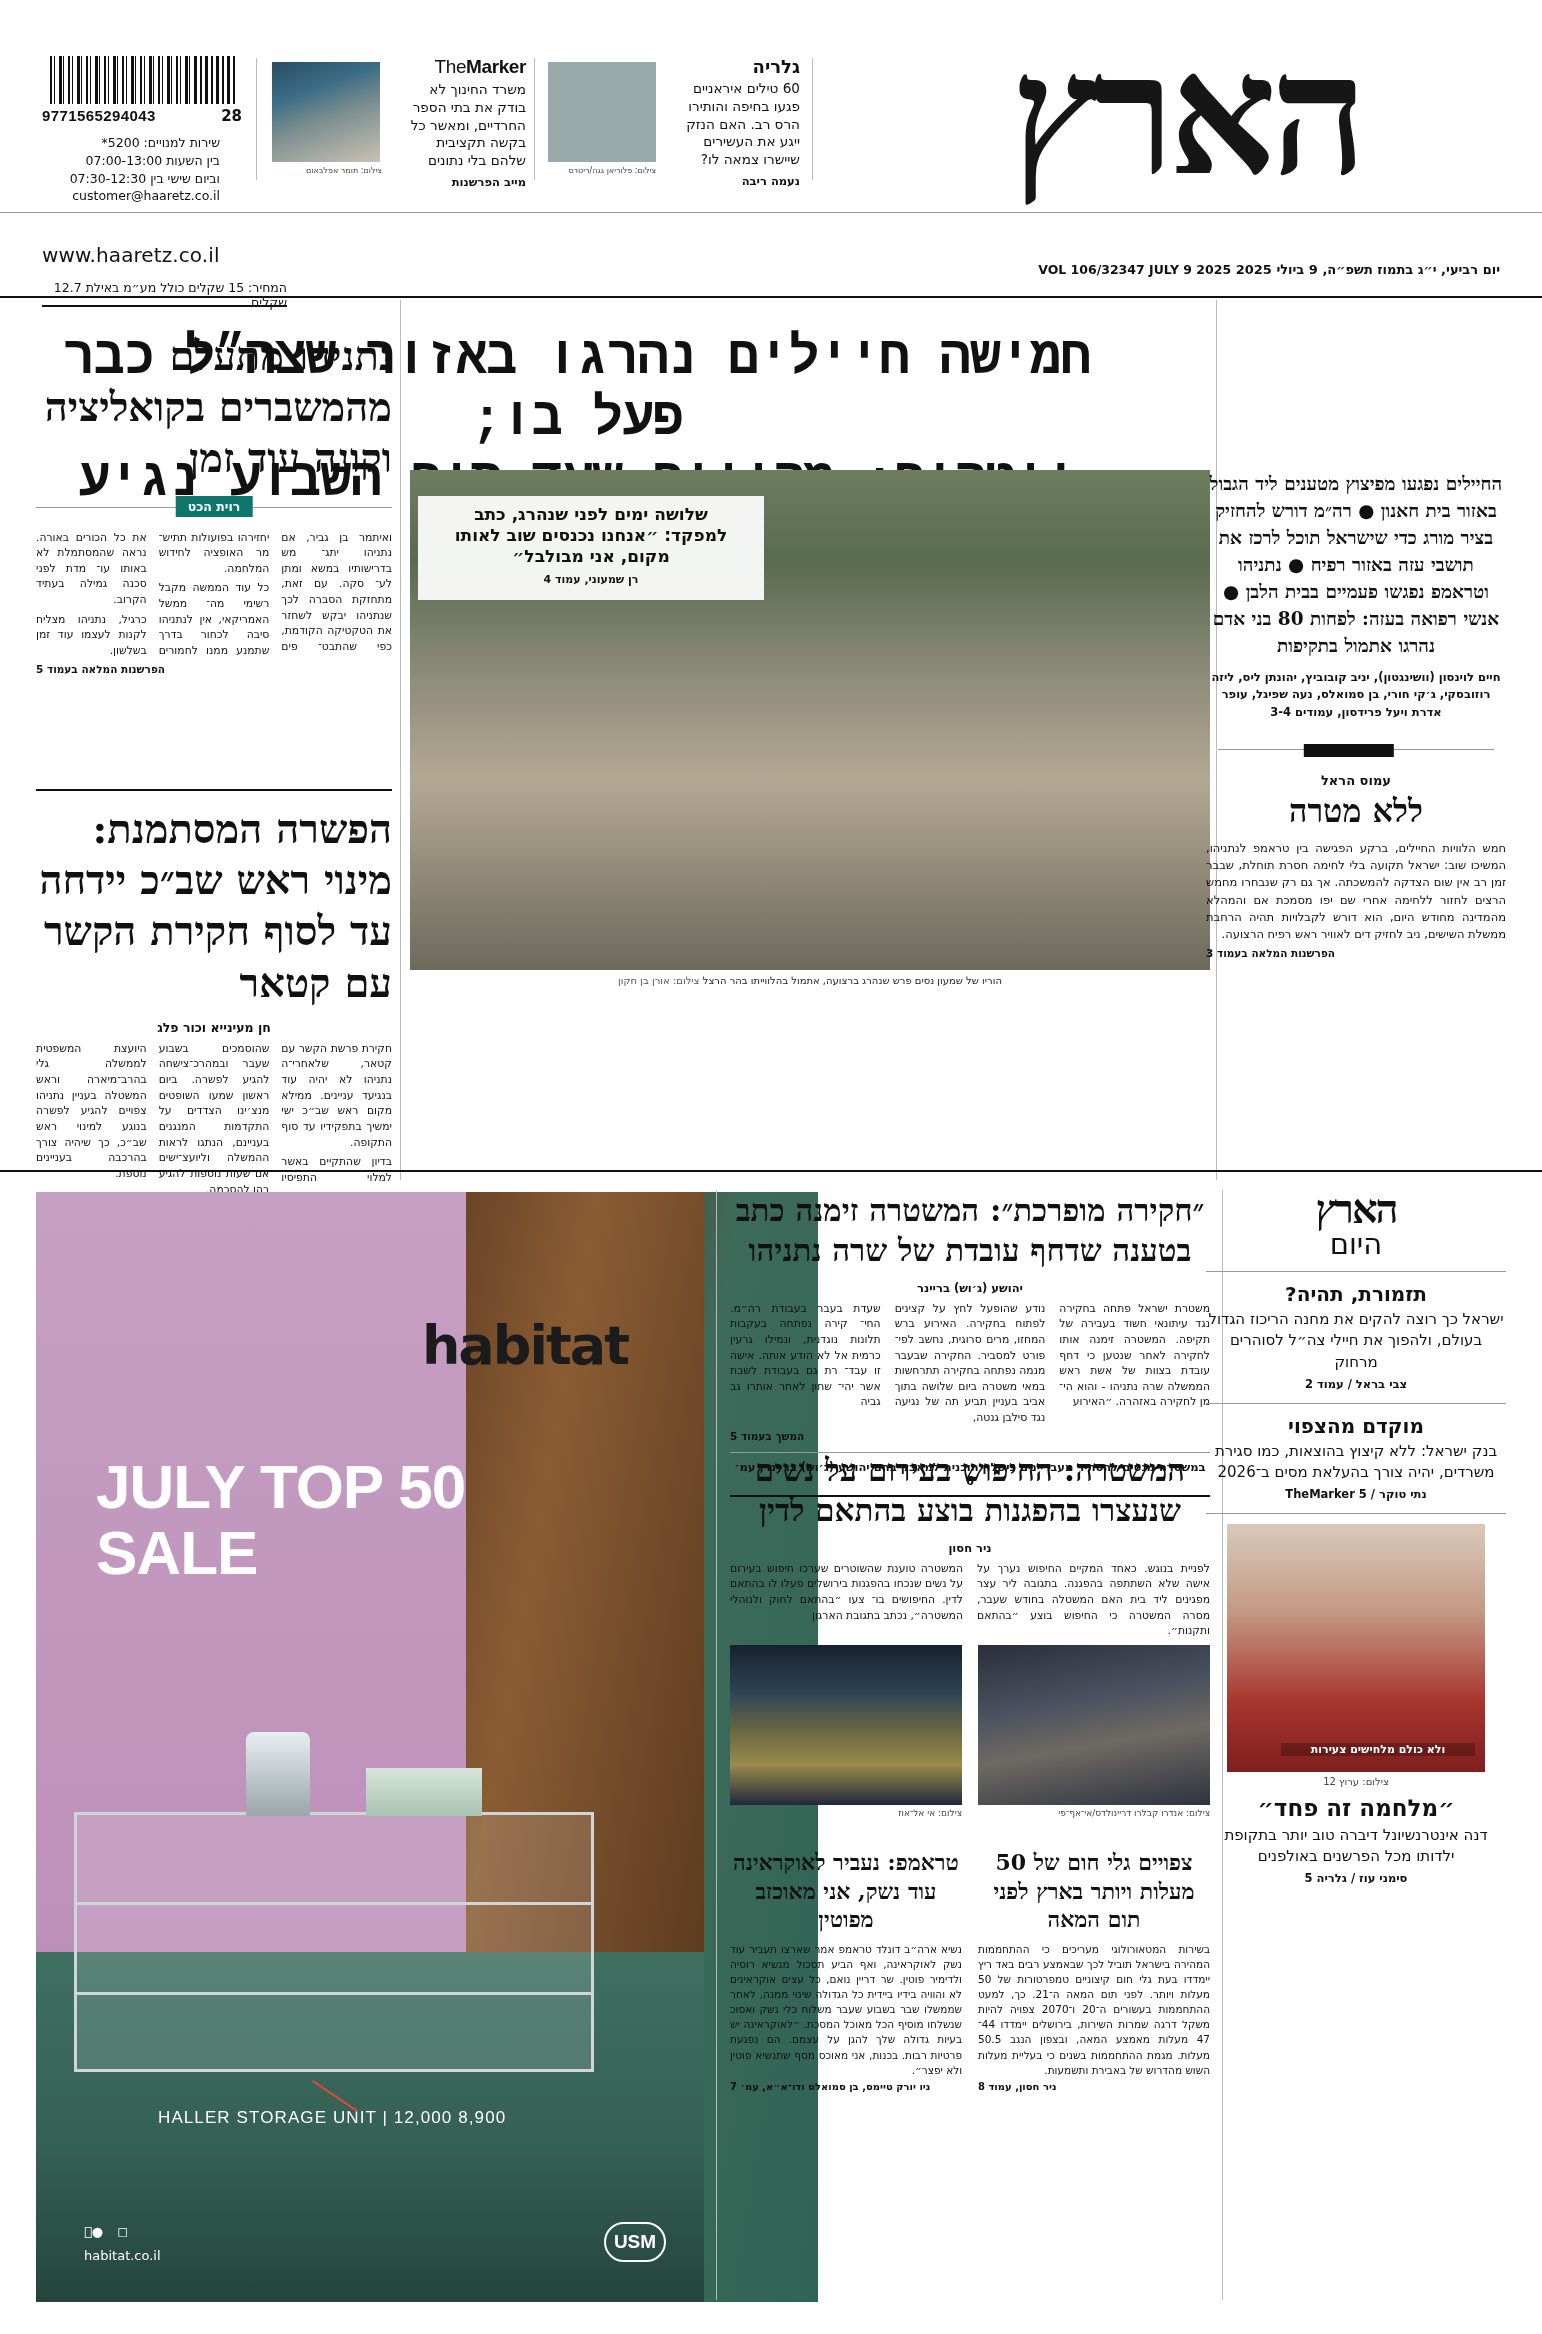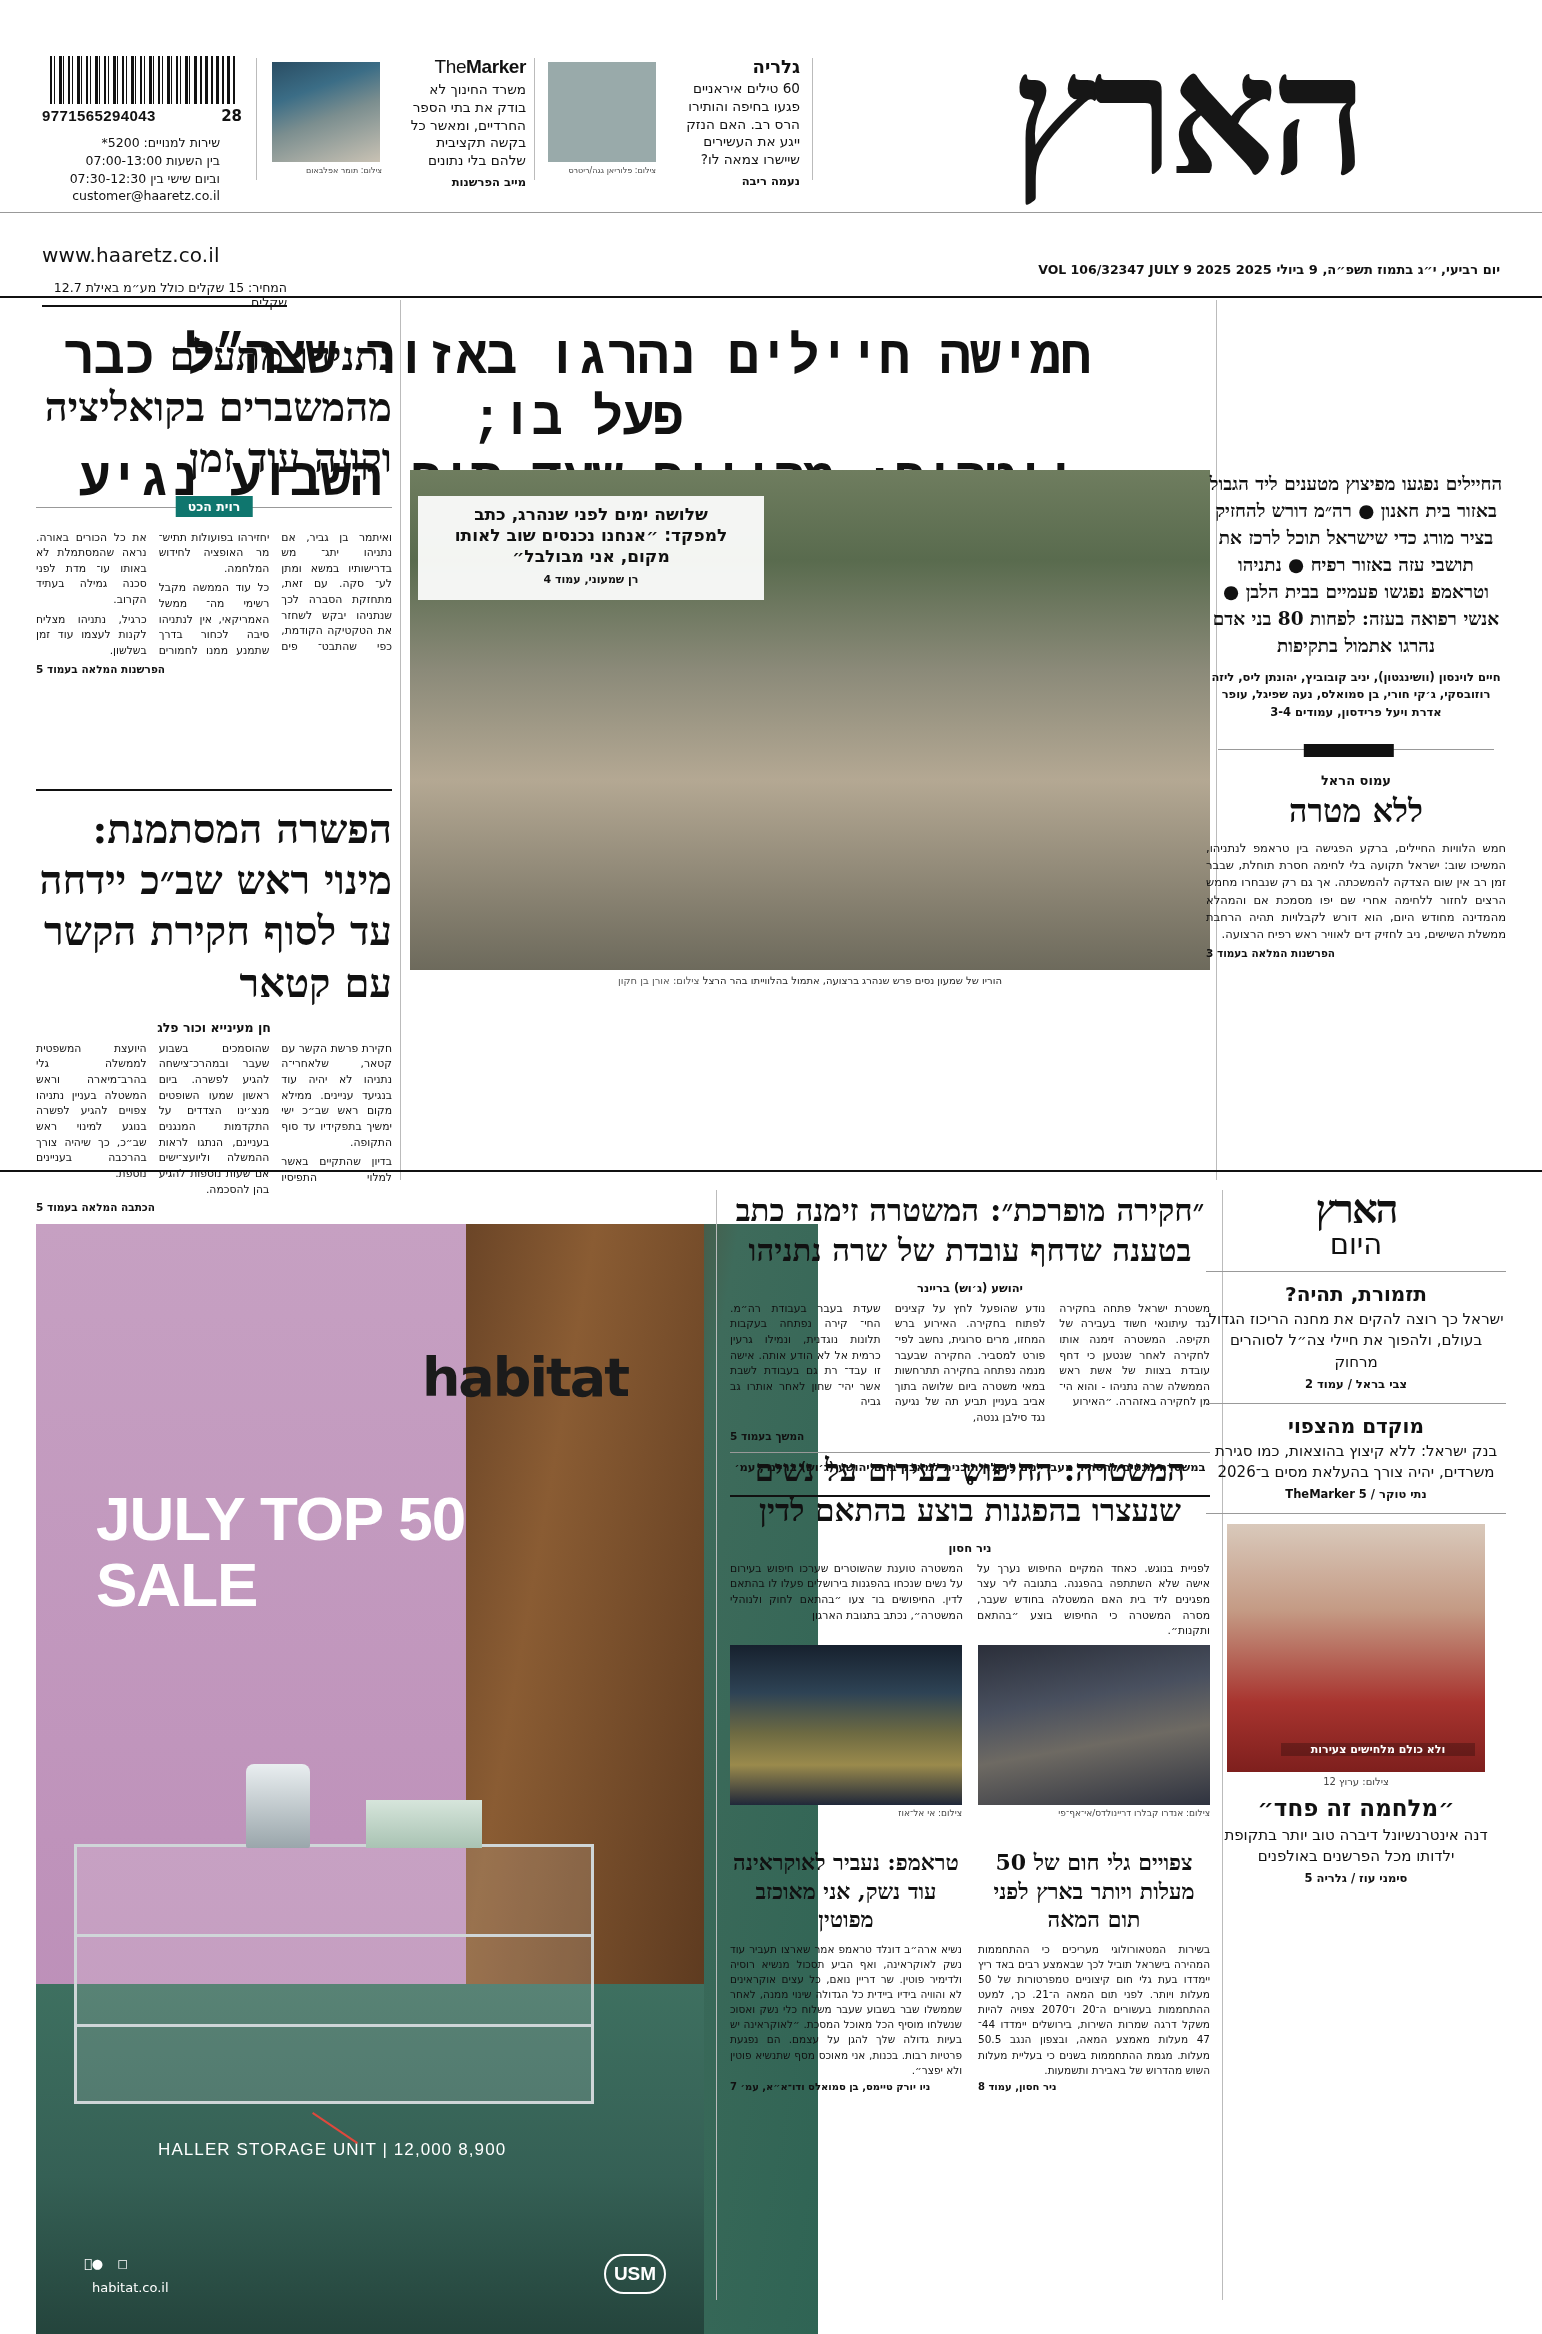--- a/index.html
+++ b/index.html
@@ -107,21 +107,21 @@
   .rr-author { font-size:13px; font-weight:bold; text-align:center; }
   .rr-oped { font-family:"DejaVu Serif", serif; font-weight:bold; font-size:32px;
              text-align:center; margin-top:4px; }
   .rr-body { font-size:11.5px; line-height:1.5; text-align:justify; margin-top:10px; }
   .rr-cont { font-size:10.5px; font-weight:bold; text-align:left; margin-top:4px;}
 
   
   .lc2 { position:absolute; left:36px; top:775px; width:356px; }
 
   
-  .habitat { position:absolute; left:36px; top:1224px; width:782px; height:1110px; overflow:hidden; }
+  .habitat { position:absolute; left:36px; top:1192px; width:782px; height:1110px; overflow:hidden; }
 
   .midcol { position:absolute; left:730px; top:1190px; width:480px; }
   .mh-head { font-family:"DejaVu Serif", serif; font-weight:bold; font-size:31px;
              line-height:1.3; text-align:center; }
   .mh-byline { font-size:11.5px; font-weight:bold; text-align:center; margin:10px 0 6px; }
   .mh-cols { column-count:3; column-gap:14px; font-size:10.8px; line-height:1.45; text-align:justify;}
   .kicker-line { font-size:11.5px; font-weight:bold; text-align:center; padding:7px 0;
                  border-top:1px solid #999; border-bottom:2px solid #111; margin-top:10px;}
 
   .rightbot { position:absolute; right:36px; top:1190px; width:300px; }
@@ -311,21 +311,21 @@
 
     <div style="position:absolute; left:122px; top:916px; direction:ltr; color:#fff;
                 font-family:'Liberation Sans',sans-serif; font-size:17px; letter-spacing:1.1px;">HALLER STORAGE UNIT  |  12,000  8,900</div>
     <div style="position:absolute; left:272px; top:903px; width:54px; height:2px; background:#e0483c;
                 transform:rotate(34deg);"></div>
 
     <div style="position:absolute; left:48px; top:1032px; color:#fff; font-size:13px; direction:ltr;">
       <span>●</span>
       <span style="margin-left:10px;">◻</span>
     </div>
-    <div style="position:absolute; left:48px; top:1056px; color:#fff; font-size:13px; direction:ltr;margin-left:8px;">habitat.co.il</div>
+    <div style="position:absolute; left:48px; top:1056px; color:#fff; font-size:13px; direction:ltr;">habitat.co.il</div>
 
     <div style="position:absolute; left:568px; top:1030px; width:62px; height:40px; border:2px solid #fff;
                 border-radius:20px; color:#fff; font-family:'Liberation Sans',sans-serif;
                 font-weight:bold; font-size:19px; text-align:center; line-height:36px; direction:ltr;">USM</div>
   </div>
 
   <div class="vdiv" style="left:716px; top:1190px; height:1110px;"></div>
   <div class="vdiv" style="left:1222px; top:1190px; height:1110px;"></div>
 
   <div class="midcol">

